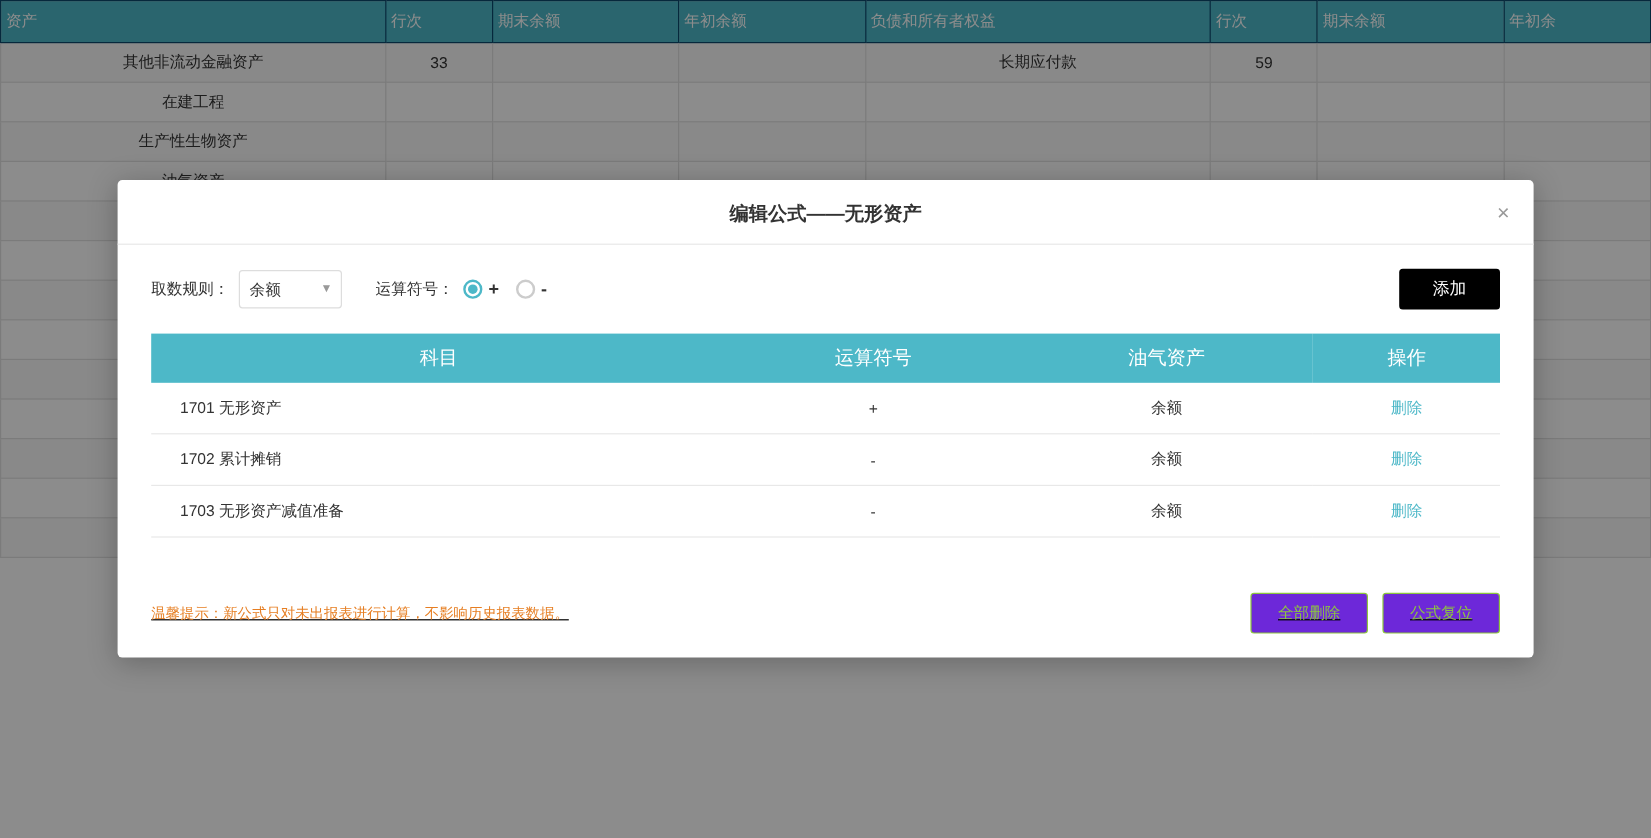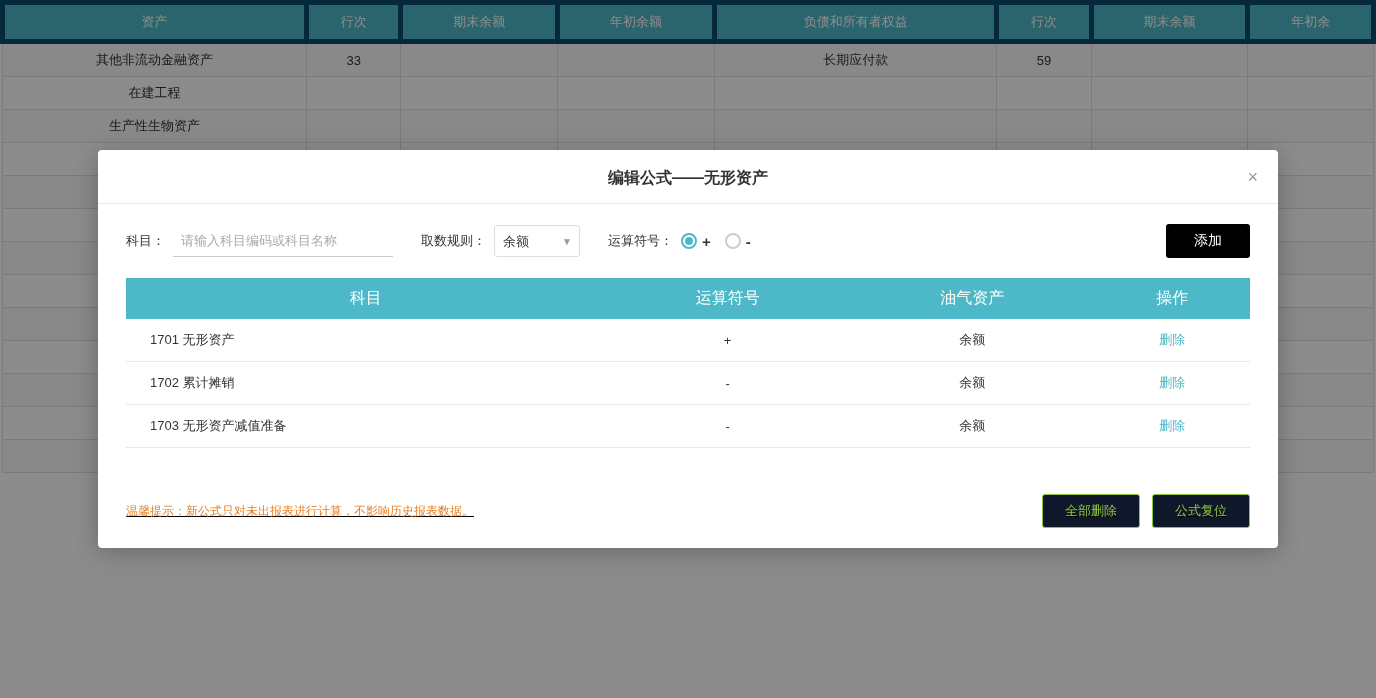--- a/index.html
+++ b/index.html
@@ -22,23 +22,23 @@
       top: 0; left: 0;
     }
     .bg-table {
       width: 100%;
       border-collapse: collapse;
       font-size: 13px;
     }
     .bg-table th {
       background: #4db8c8;
       color: #fff;
-      text-align: center;
+      text-align: left;
       padding: 8px 4px;
-      border: 5px solid #0c4a6e;
+      border: 1px solid #0c4a6e;
       font-weight: normal;
     }
     .bg-table td {
       text-align: center;
       padding: 7px 4px;
       border: 1px solid #e0e0e0;
       color: #333;
     }
     .bg-table tr:nth-child(odd) td { background: #fafafa; }
     .bg-table tr:nth-child(even) td { background: #fff; }
@@ -243,21 +243,21 @@
     .footer-tip {
       color: #e67e22;
       font-size: 12px;
     }
 
     .footer-btns {
       display: flex;
       gap: 12px;
     }
     .btn-outline {
-      background: #0f172a;
+      background: #6d28d9;
       border: 1px solid #8dc63f;
       color: #8dc63f;
       border-radius: 3px;
       padding: 7px 22px;
       font-size: 13px;
       cursor: pointer;
     }
   </style>
 </head>
 <body>
@@ -415,24 +415,20 @@
 
 <div class="modal">
   <div class="modal-header">
     <span class="modal-title">编辑公式——无形资产</span>
     <button class="modal-close">×</button>
   </div>
 
   <div class="modal-body">
 
     <div class="form-row">
-      <div class="form-group">
-        <span class="form-label">科目：</span>
-        <input class="form-input" type="text" placeholder="请输入科目编码或科目名称" style="">
-      </div>
 
       <div class="form-group">
         <span class="form-label">取数规则：</span>
         <div class="select-wrapper">
           <select class="form-select" id="rule-select"><option value="余额">余额</option><option value="借方">借方</option><option value="贷方">贷方</option><option value="借方累计">借方累计</option><option value="贷方累计">贷方累计</option></select>
           <span class="select-arrow">▼</span>
         </div>
       </div>
 
       <div class="form-group">

